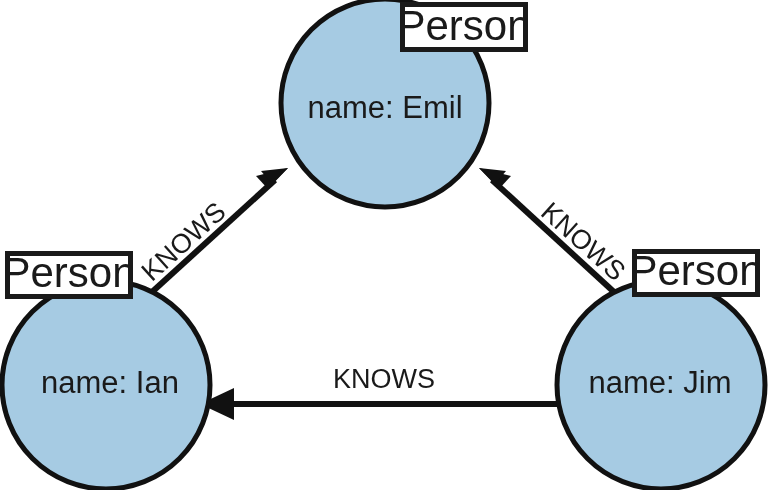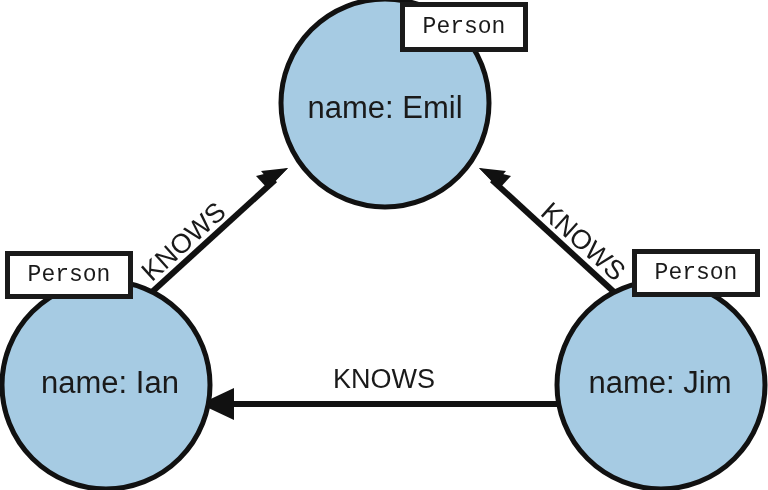--- a/index.html
+++ b/index.html
@@ -50,24 +50,24 @@
     fill: #1a1a1a;
     text-anchor: middle;
     dominant-baseline: middle;
   }
   .label-box {
     position: absolute;
     background: #ffffff;
     border: 5px solid #1a1a1a;
     box-sizing: border-box;
     display: flex;
-    align-items: center;
+    align-items: flex-end;
     justify-content: center;
-    font-family: Liberation Mono, monospace;
-    font-size: 23px;
+    font-family: Liberation Sans, sans-serif;
+    font-size: 42px;
     color: #1a1a1a;
     line-height: 1;
     letter-spacing: 0px;
   }
 </style>
 </head>
 <body>
 
 <div id="canvas">
 

